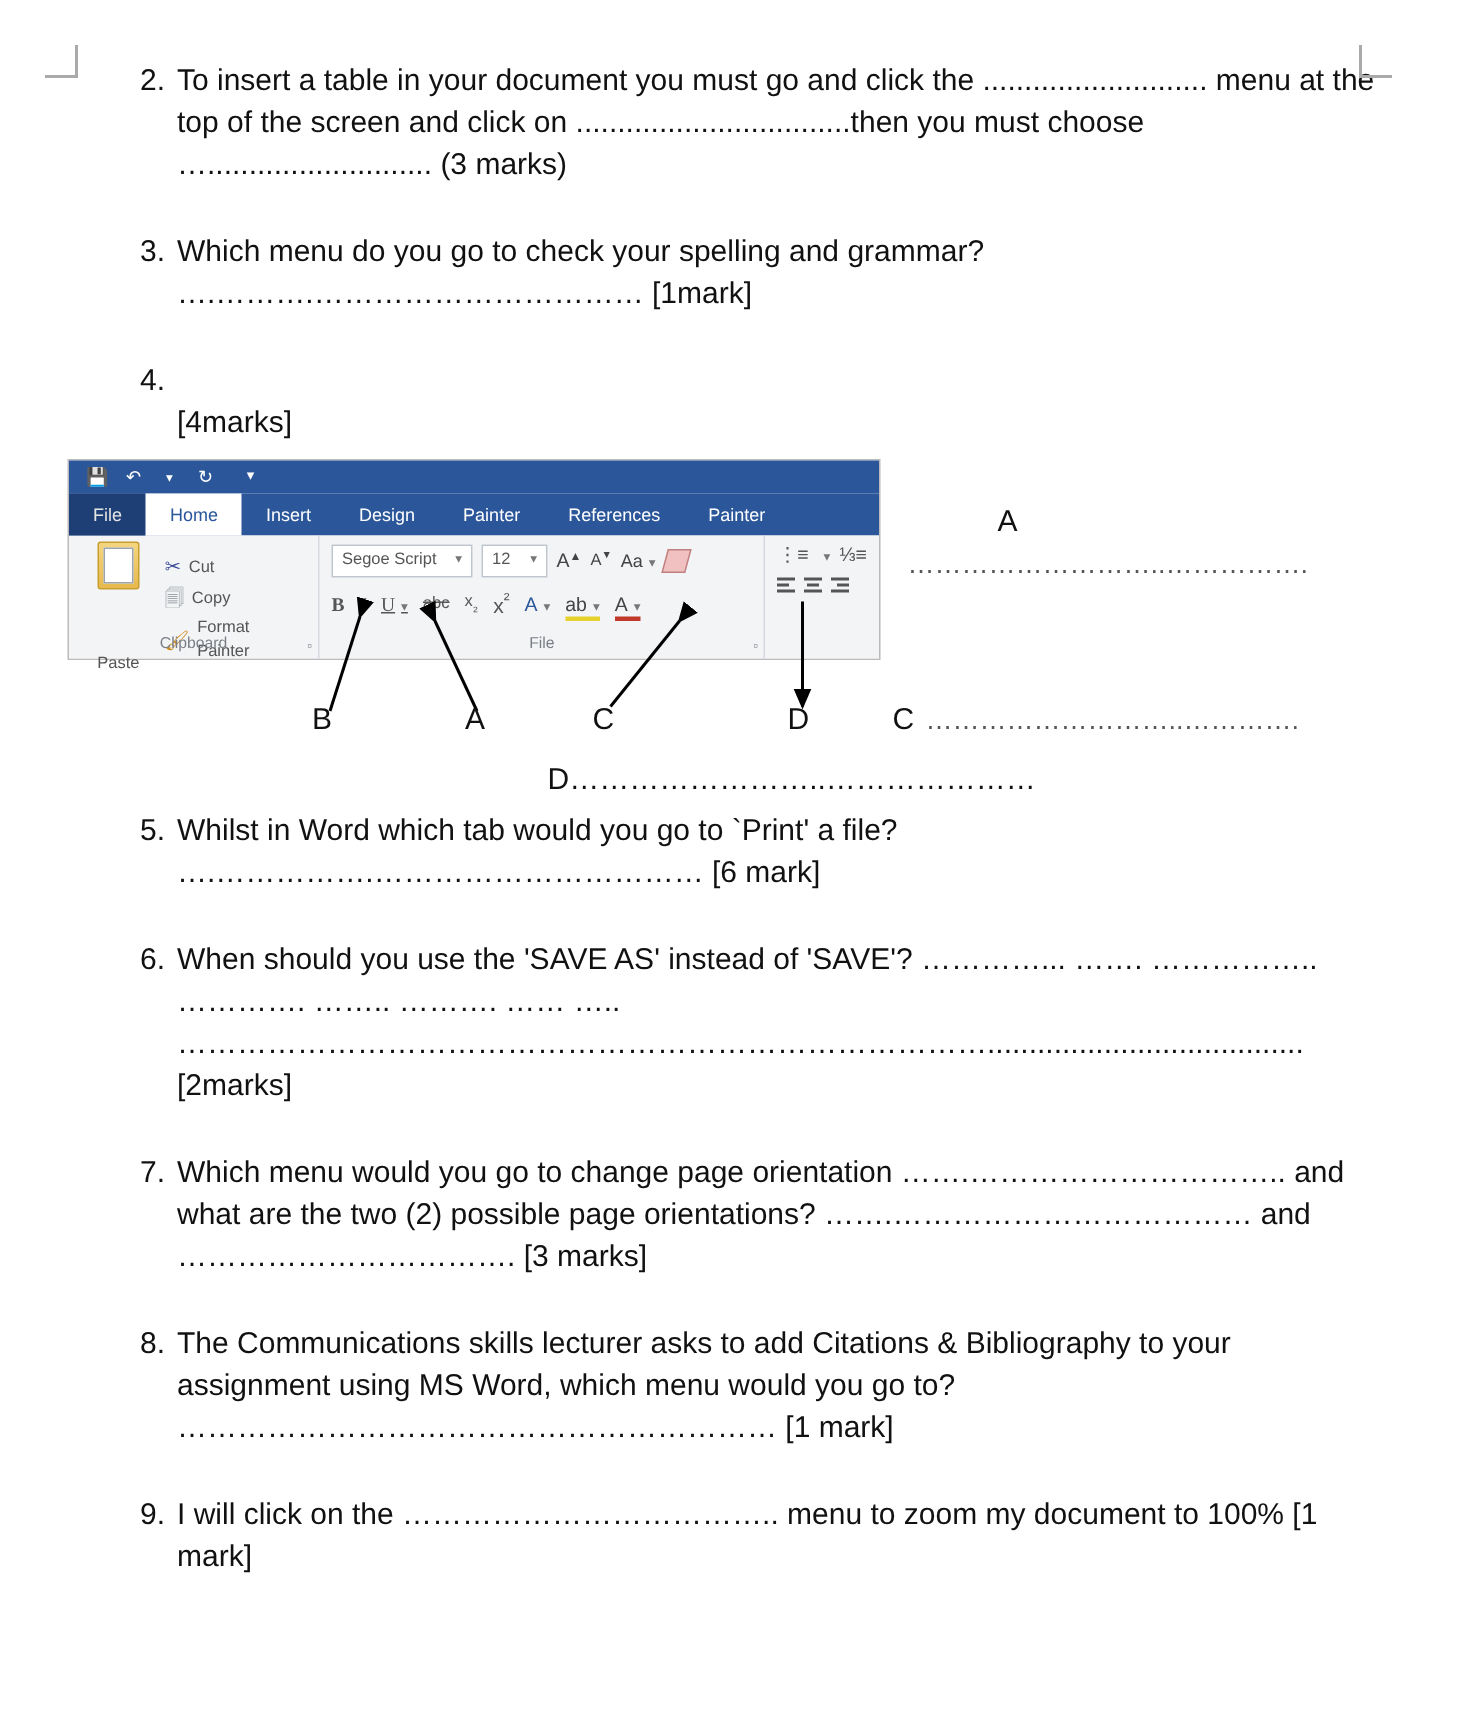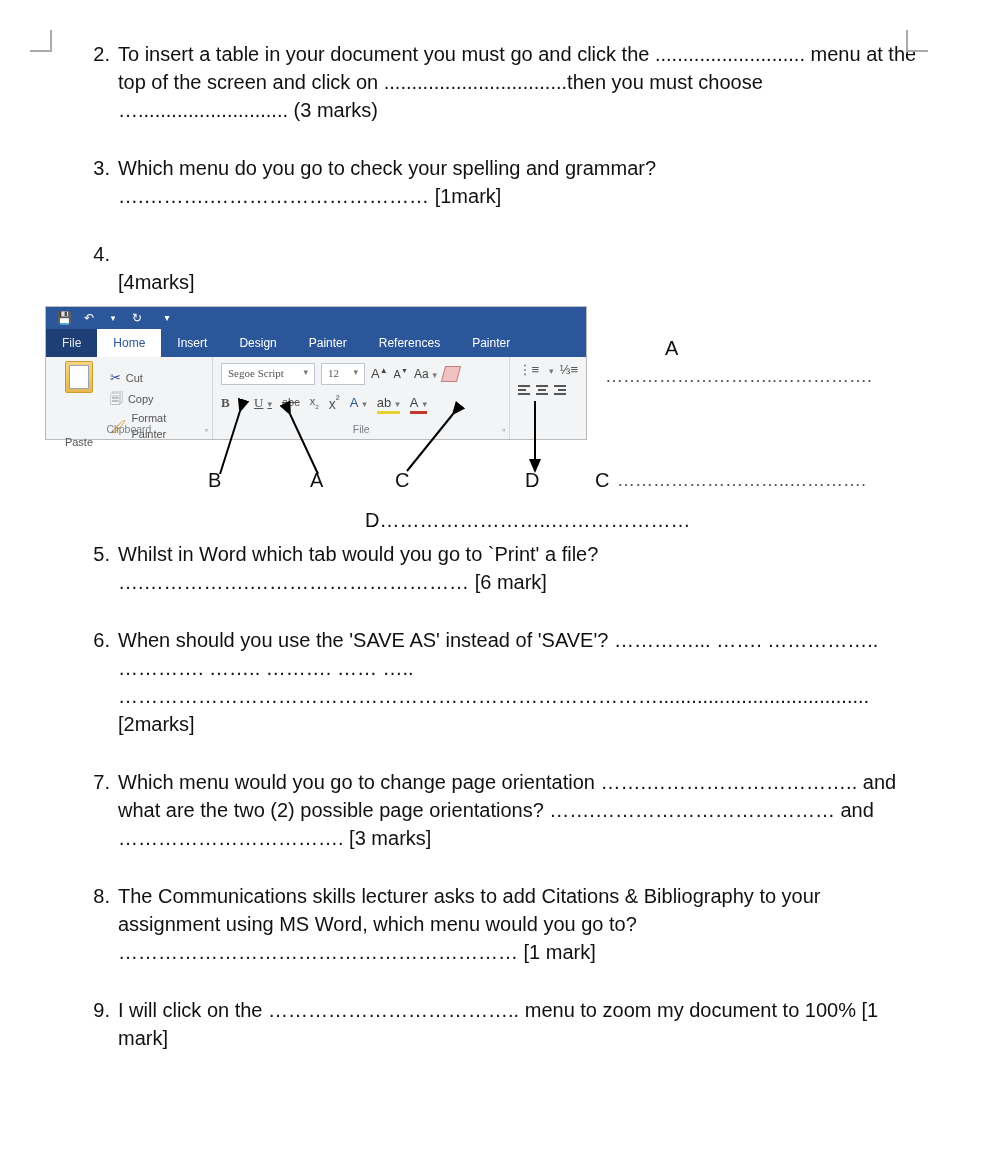--- a/index.html
+++ b/index.html
@@ -170,21 +170,20 @@
   
   .fontgrp { width: 300px; }
   .fontgrp .row1 {
     display: flex; align-items: center; gap: 6px; height: 26px;
   }
   .fontgrp select, .fontgrp .combo {
     border: 1px solid #bfc5cd;
     background: #fff;
     font-size: 11px;
     padding: 2px 6px;
-    font-family: Liberation Serif, serif;
   }
   .combo.font { width: 80px; display:flex; justify-content:space-between; }
   .combo.size { width: 30px; display:flex; justify-content:space-between; }
   .caret:after { content: "▾"; color:#777; font-size:9px; margin-left:4px;}
   .A-up   { font-size: 13px; color:#444;}
   .A-down { font-size: 11px; color:#444;}
   .Aa     { font-size: 12px; color:#444;}
   .erase  { width:14px;height:14px;background:#f1c1c1;border:1px solid #c08080;transform:skewX(-15deg);}
   .row2 { display:flex; align-items:center; gap:10px; height:24px; margin-top:4px;}
   .row2 .b  { font-weight:bold; font-family:"Times New Roman",serif; font-size:13px;}

